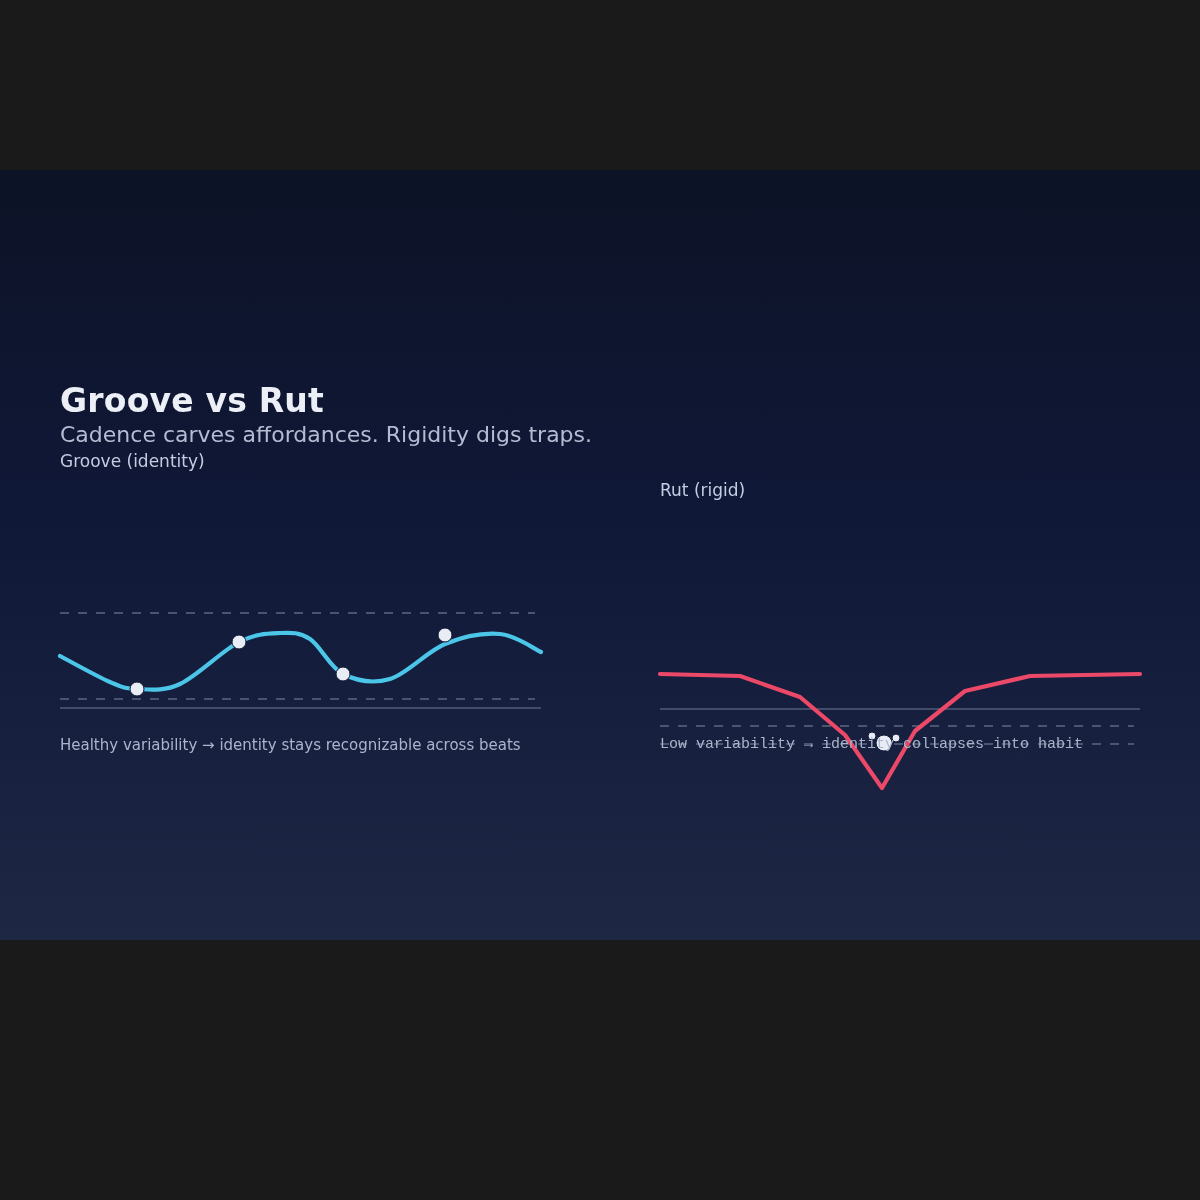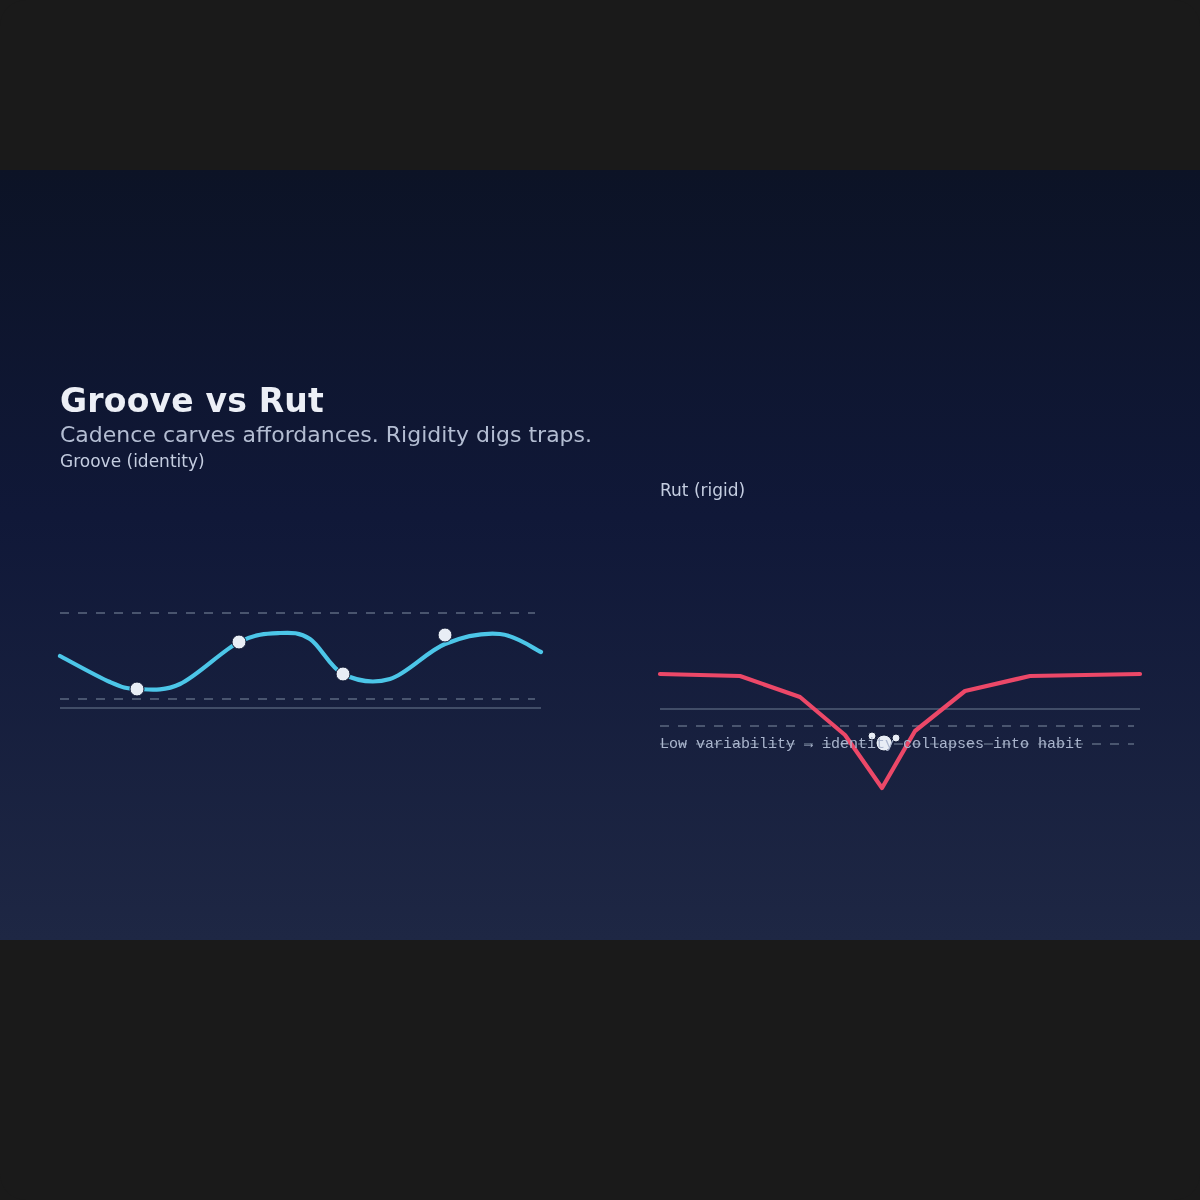--- a/index.html
+++ b/index.html
@@ -101,16 +101,17 @@
           <line x1="660" y1="556" x2="1134" y2="556" stroke="#5b6880" stroke-width="2" stroke-dasharray="9 9" opacity="0.75"></line>
           <line x1="660" y1="574" x2="1134" y2="574" stroke="#5b6880" stroke-width="2" stroke-dasharray="9 9" opacity="0.75"></line>
           <line x1="660" y1="539" x2="1140" y2="539" stroke="#5b6880" stroke-width="1.6" opacity="0.85"></line>
           <path d="M 660 504 L 740 506 L 800 527 L 845 565 L 882 618 L 915 561 L 965 521 L 1030 506 L 1140 504" fill="none" stroke="#ec4868" stroke-width="4.2" stroke-linecap="round" stroke-linejoin="round"></path>
           <circle cx="872" cy="566" r="4" fill="#e8edf5" stroke="#0f1733" stroke-width="1"></circle>
           <circle cx="884" cy="573" r="8" fill="#e8edf5" stroke="#0f1733" stroke-width="1"></circle>
           <circle cx="896" cy="568" r="4" fill="#e8edf5" stroke="#0f1733" stroke-width="1"></circle>
         </g>
     </svg>
 
+    <div class="caption" id="caption-left">Healthy variability → identity stays recognizable across beats</div>
     <div class="caption" id="caption-right">Low variability → identity collapses into habit</div>
 
   </div>
 </div>
 
 </body></html>

